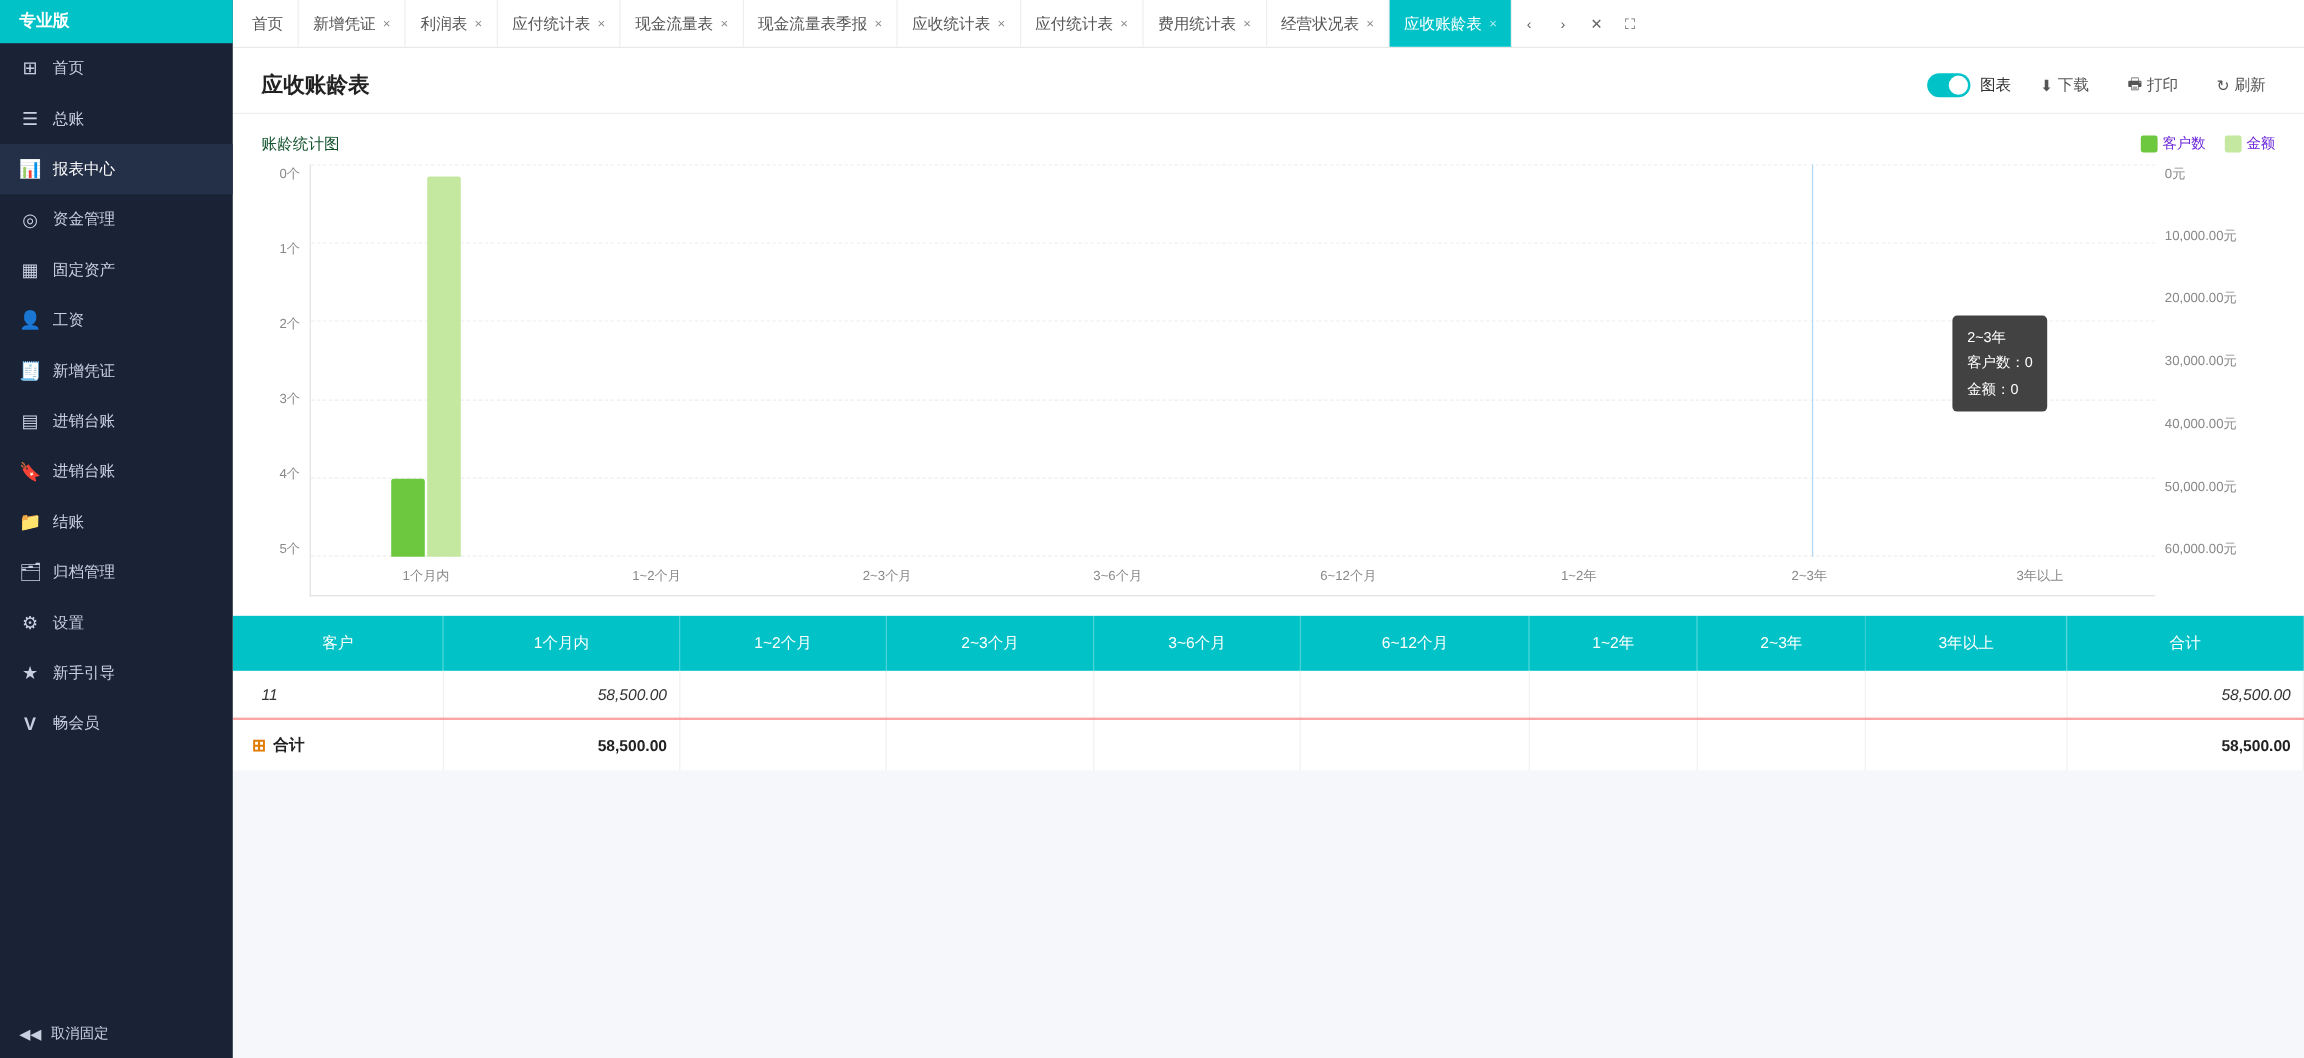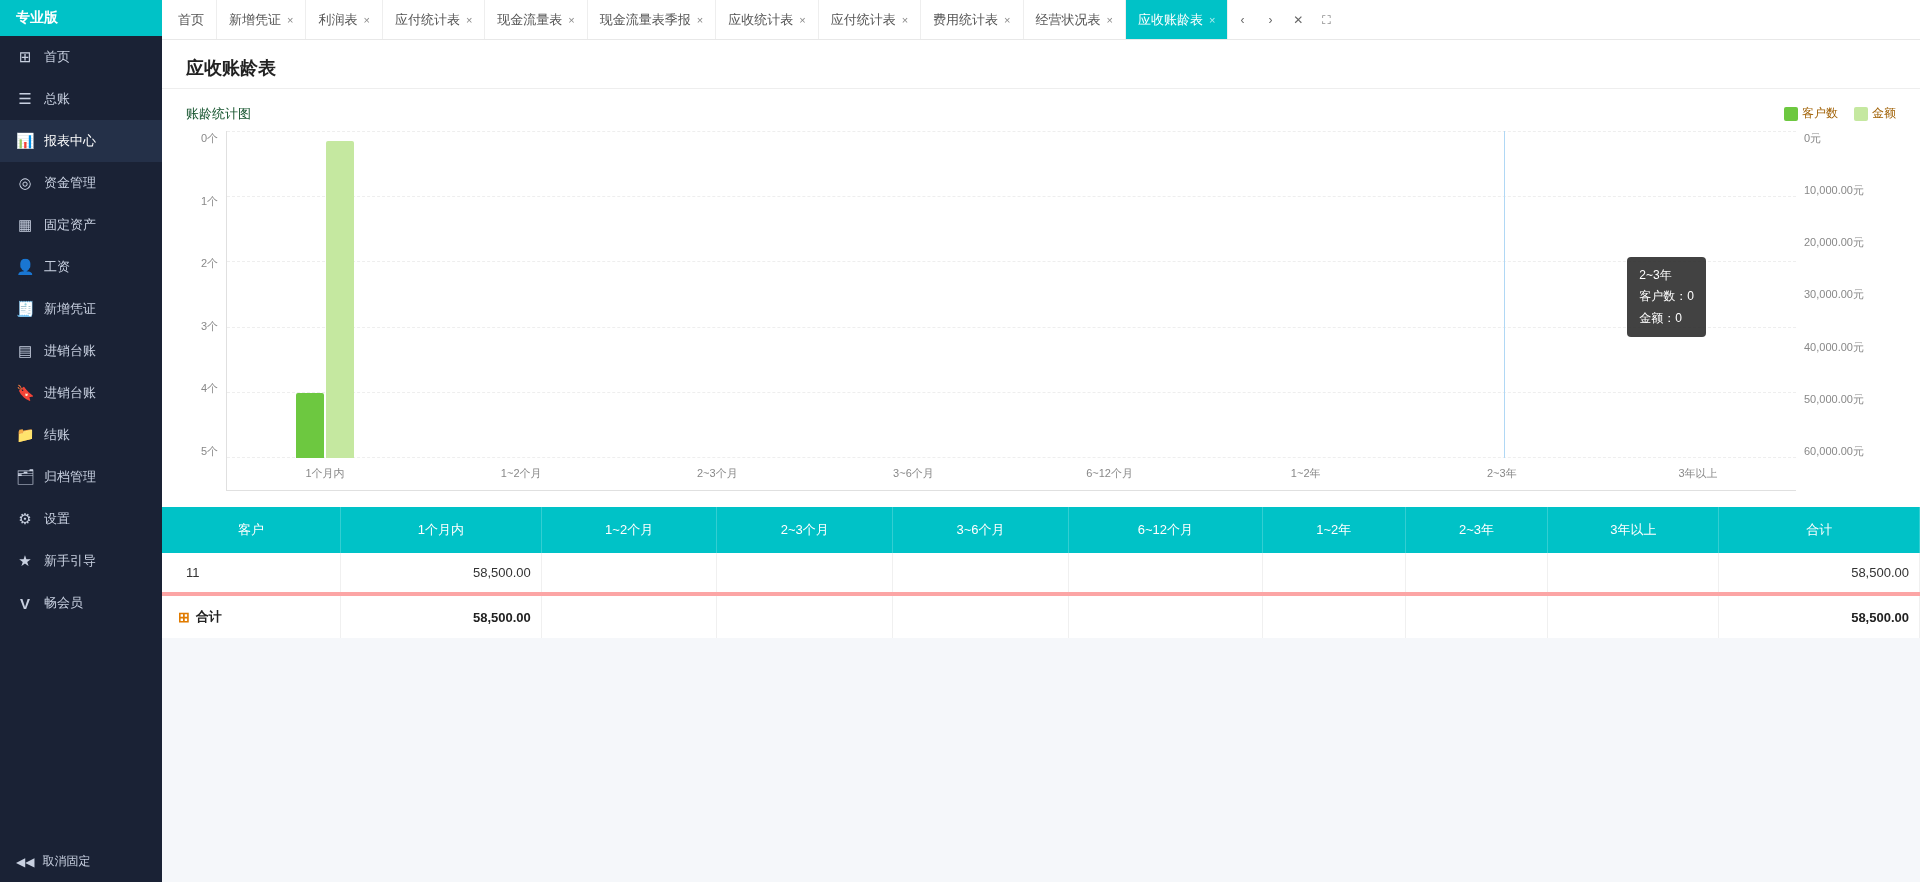--- a/index.html
+++ b/index.html
@@ -1,20 +1,20 @@
 <!DOCTYPE html>
 <html><head>
   <meta charset="utf-8">
   <style>
     * { box-sizing: border-box; margin: 0; padding: 0; }
     body { font-family: "Microsoft YaHei", "PingFang SC", sans-serif; font-size: 13px; background: #f5f5f5; display: flex; height: 882px; overflow: hidden; }
 
     
     .sidebar {
-      width: 162px;
+      width: 194px;
       background: #1a2235;
       color: #c8d0e0;
       display: flex;
       flex-direction: column;
       flex-shrink: 0;
       height: 100%;
     }
     .sidebar-logo {
       background: #00c2c7;
       padding: 8px 16px;
@@ -167,21 +167,21 @@
       position: relative;
     }
     .chart-title { font-size: 13px; color: #14532d; margin-bottom: 8px; }
     .chart-legend {
       position: absolute;
       top: 16px;
       right: 24px;
       display: flex;
       gap: 16px;
       font-size: 12px;
-      color: #a16207;
+      color: #6d28d9;
       align-items: center;
     }
     .legend-item { display: flex; align-items: center; gap: 4px; }
     .legend-dot { width: 14px; height: 14px; border-radius: 2px; }
 
     .chart-wrap {
       position: relative;
       height: 360px;
       display: flex;
     }
@@ -302,21 +302,22 @@
       color: #fff;
     }
     .data-table thead th {
       padding: 14px 10px;
       text-align: center;
       font-weight: 400;
       border-right: 1px solid rgba(255,255,255,0.2);
     }
     .data-table thead th:first-child { text-align: center; }
     .data-table tbody tr {
-      border-bottom: 4px solid #fca5a5;
+      border-bottom: 2px solid #fca5a5;
+      font-style: italic;
     }
     .data-table tbody td {
       padding: 12px 10px;
       text-align: right;
       color: #333;
       border-right: 1px solid #f0f0f0;
     }
     .data-table tbody td:first-child { text-align: left; padding-left: 24px; }
     .data-table tfoot tr {
       border-top: 2px solid #eee;
@@ -454,20 +455,38 @@
     <div class="tab-nav-btn">‹</div>
     <div class="tab-nav-btn">›</div>
     <div class="tab-nav-btn">✕</div>
     <div class="tab-nav-btn">⛶</div>
   </div>
 
   <div class="content">
 
     <div class="page-header">
       <span class="page-title">应收账龄表</span>
+      <div class="header-actions">
+        <div class="toggle-switch">
+          <div class="switch"></div>
+          <span>图表</span>
+        </div>
+        <div class="action-btn">
+          <span>⬇</span>
+          <span>下载</span>
+        </div>
+        <div class="action-btn">
+          <span>🖶</span>
+          <span>打印</span>
+        </div>
+        <div class="action-btn">
+          <span>↻</span>
+          <span>刷新</span>
+        </div>
+      </div>
     </div>
 
     <div class="chart-container">
       <div class="chart-title">账龄统计图</div>
       <div class="chart-legend">
         <div class="legend-item">
           <div class="legend-dot" style="background:#6dc840;"></div>
           <span>客户数</span>
         </div>
         <div class="legend-item">

